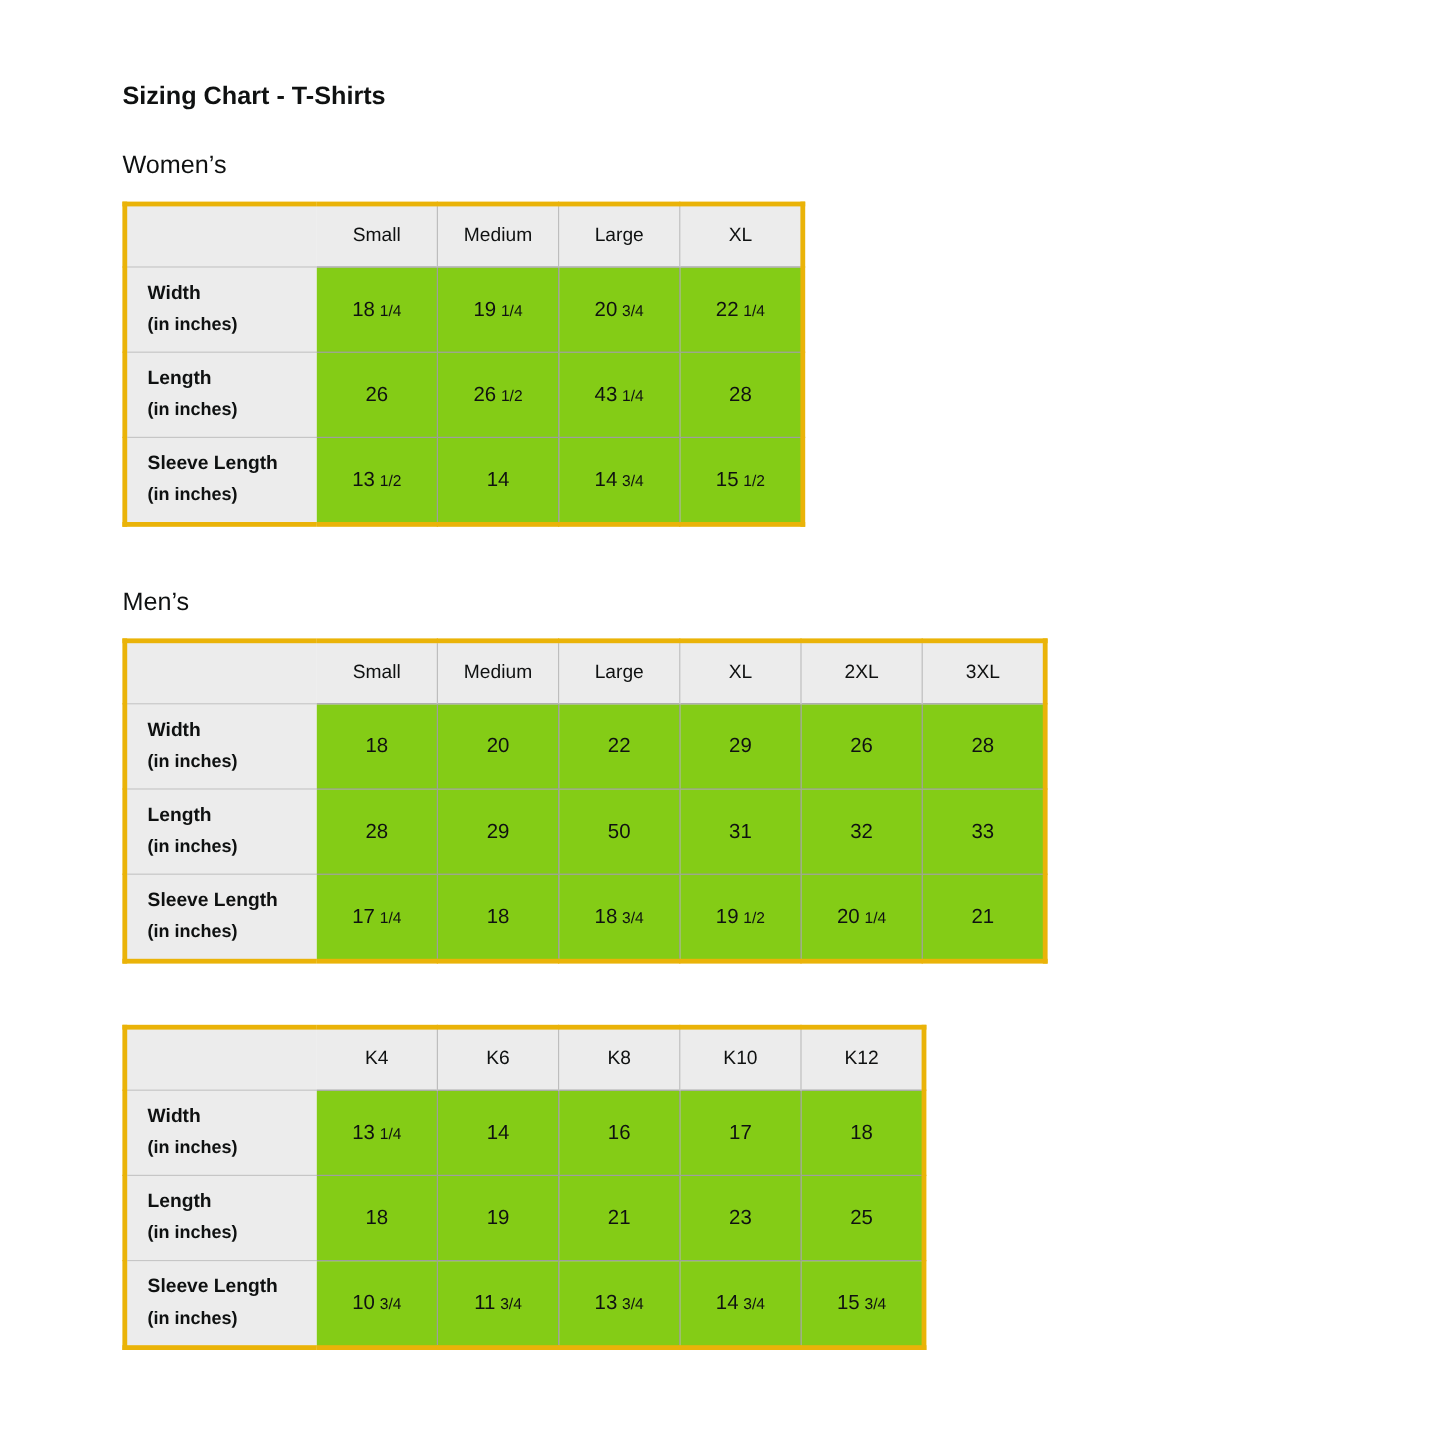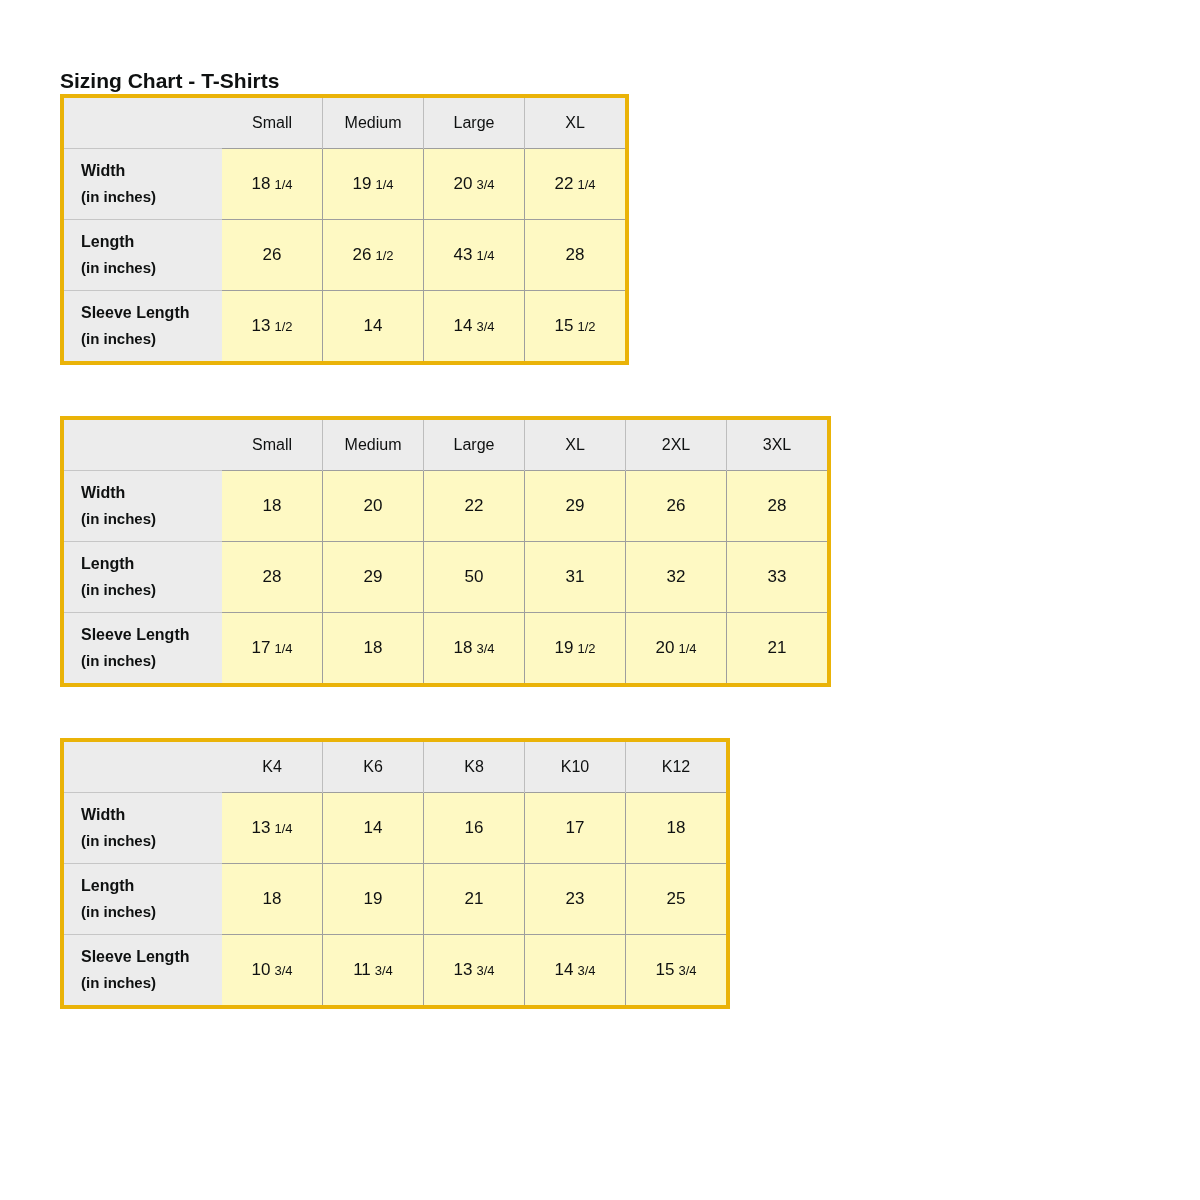--- a/index.html
+++ b/index.html
@@ -7,21 +7,21 @@
     padding: 0;
     background: #ffffff;
   }
   body {
     width: 1200px;
     height: 1200px;
     color: #0f1111;
     font-family: "Liberation Sans", "DejaVu Sans", sans-serif;
     overflow: hidden;
   }
-  main { padding: 68px 0 0 60px; }
+  main { padding: 68px 0 0 102px; }
 
   h1 {
     margin: 0;
     font-size: 21px;
     font-weight: 700;
     line-height: 26px;
     color: #0f1111;
   }
   h2 {
     margin: 32px 0 18px 0;
@@ -58,36 +58,37 @@
     background: #ececec;
     text-align: left;
     padding-left: 17px;
     border-top-color: #c6c6c6;
     font-weight: 400;
     vertical-align: middle;
   }
   td.val {
     text-align: center;
     vertical-align: middle;
-    background: #fef9c3;
+    background: #84cc16;
   }
   td.val + td.val { border-left: 1px solid #9e9e9e; }
 
   .lbl  { display: block; font-size: 16px; font-weight: 700; line-height: 26px; }
   .sub  { display: block; font-size: 15px; font-weight: 700; line-height: 26px; }
   .whole { font-size: 17px; }
   .frac  { font-size: 13px; margin-left: 4px; }
 </style>
 </head>
 <body>
 
 <main>
   <h1>Sizing Chart - T-Shirts</h1>
   <div id="sections">
   <section class="size-section">
+    <h2 class="section-heading">Women’s</h2>
     <table class="size-table">
       <thead>
         <tr>
           <th class="corner"></th>
         <th class="col">Small</th>
               <th class="col">Medium</th>
               <th class="col">Large</th>
               <th class="col">XL</th>
             </tr>
       </thead>
@@ -122,20 +123,21 @@
   <td class="val"><span class="whole">13</span><span class="frac">1/2</span></td>
               <td class="val"><span class="whole">14</span></td>
               <td class="val"><span class="whole">14</span><span class="frac">3/4</span></td>
               <td class="val"><span class="whole">15</span><span class="frac">1/2</span></td>
             </tr>
 </tbody>
     </table>
   </section>
 
   <section class="size-section">
+    <h2 class="section-heading">Men’s</h2>
     <table class="size-table">
       <thead>
         <tr>
           <th class="corner"></th>
         <th class="col">Small</th>
               <th class="col">Medium</th>
               <th class="col">Large</th>
               <th class="col">XL</th>
               <th class="col">2XL</th>
               <th class="col">3XL</th>

